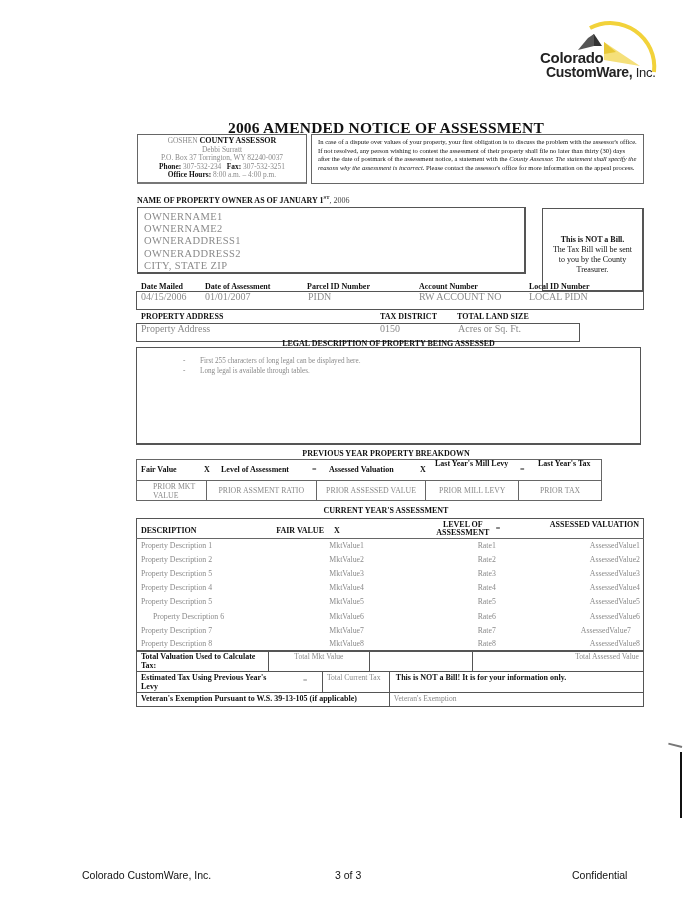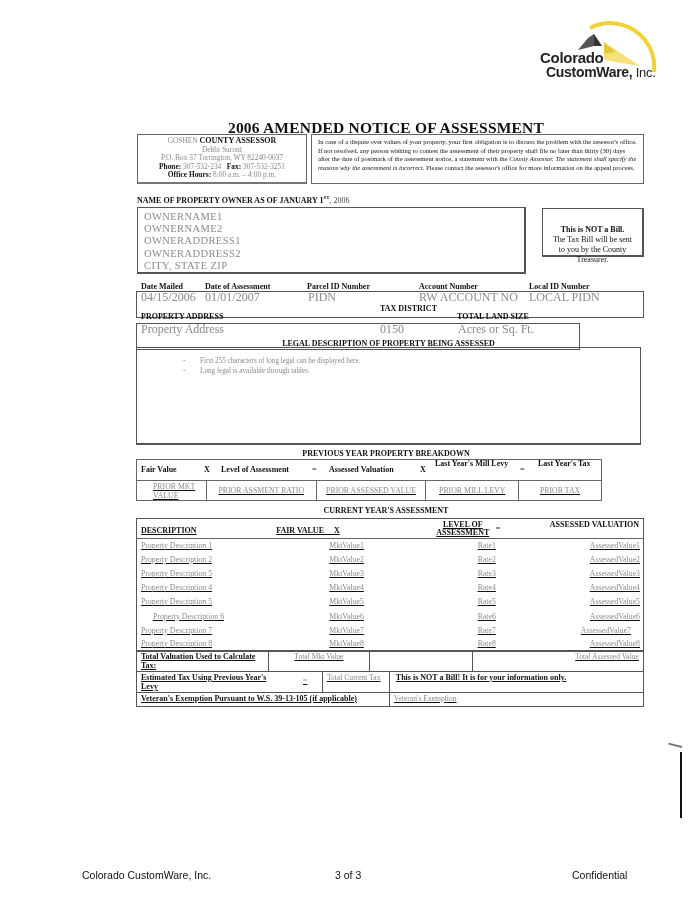--- a/index.html
+++ b/index.html
@@ -18,35 +18,35 @@
 
   .title { left: 0; width: 772px; top: 119px; text-align: center; font-size: 15.5px; font-weight: bold; letter-spacing: 0.2px; }
 
   .assessor-box { left: 137px; top: 134px; width: 170px; height: 50px; border: 1px solid #666; border-bottom: 2px solid #777; font-size: 7.4px; text-align: center; line-height: 8.6px; padding-top: 2px; }
   .dispute-box { left: 311px; top: 134px; width: 333px; height: 50px; border: 1px solid #666; font-size: 6.6px; line-height: 8.5px; padding: 3px 6px; }
 
   .owner-label { left: 137px; top: 195px; font-size: 8px; font-weight: bold; }
   .owner-label sup { font-size: 5px; }
   .owner-label .yr { font-weight: normal; color: #444; }
   .owner-box { left: 137px; top: 207px; width: 389px; height: 67px; border: 1px solid #555; border-width: 1px 2px 2px 1px; padding: 3px 6px; font-size: 10.5px; line-height: 12.2px; letter-spacing: 0.4px; color: #8a8a8a; }
-  .notbill-box { left: 542px; top: 208px; width: 102px; height: 49px; border: 1px solid #555; border-width: 1px 2px 2px 1px; text-align: center; font-size: 8px; line-height: 10px; padding-top: 16px; }
+  .notbill-box { left: 542px; top: 208px; width: 102px; height: 84px; border: 1px solid #555; border-width: 1px 2px 2px 1px; text-align: center; font-size: 8px; line-height: 10px; padding-top: 26px; }
 
   .hdr-row { font-size: 8px; font-weight: bold; }
-  .line-box { border: 1px solid #555; height: 27px; font-size: 12px; color: #8a8a8a; line-height: 10px; }
+  .line-box { border: 1px solid #555; height: 19px; font-size: 10px; color: #8a8a8a; line-height: 10px; }
   .line-box span { position: absolute; top: 0; }
 
   .section-title { font-size: 8px; font-weight: bold; text-align: center; }
   .section-title.u { text-decoration: underline; }
 
   .legal-box { left: 136px; top: 347px; width: 505px; height: 98px; border: 1px solid #555; border-width: 1px 1px 2px 1px; font-size: 8px; color: #8a8a8a; padding: 3px 6px; line-height: 11px; }
   .legal-box ul { list-style: none; margin-top: 6px; padding-left: 40px; }
   .legal-box li { position: relative; padding-left: 17px; line-height: 9.5px; font-size: 7.2px; }
   .legal-box li::before { content: "-"; position: absolute; left: 0; }
 
-  table { border-collapse: collapse; position: absolute; text-decoration: underline; }
+  table { border-collapse: collapse; position: absolute; }
   .prev-table { left: 136px; top: 459px; width: 466px; font-size: 8px; }
   .prev-table td { border: 1px solid #666; vertical-align: middle; }
   .prev-table .hd td { font-weight: bold; height: 20px; }
   .prev-table .vals td { color: #8a8a8a; text-align: center; height: 20px; line-height: 9px; font-size: 7.8px; }
 
   .cur-table { left: 136px; top: 518px; width: 508px; font-size: 8px; border: 1px solid #555; }
   .cur-table th { font-weight: bold; text-align: left; border-bottom: 1px solid #666; height: 20px; vertical-align: middle; font-size: 8px; }
   .cur-table td { color: #8a8a8a; height: 14.1px; font-size: 7.8px; }
 
   .totals { left: 136px; top: 650px; width: 508px; font-size: 8px; }
@@ -111,21 +111,21 @@
 <div class="abs hdr-row" style="left:529px;top:282px;">Local ID Number</div>
 <div class="abs line-box" style="left:136px;top:291px;width:508px;">
   <span style="left:4px">04/15/2006</span>
   <span style="left:68px">01/01/2007</span>
   <span style="left:171px">PIDN</span>
   <span style="left:282px">RW ACCOUNT NO</span>
   <span style="left:392px">LOCAL PIDN</span>
 </div>
 
 <div class="abs hdr-row" style="left:141px;top:312px;">PROPERTY ADDRESS</div>
-<div class="abs hdr-row" style="left:380px;top:304px;font-family:Liberation Serif, serif;">TAX DISTRICT</div>
+<div class="abs hdr-row" style="left:380px;top:312px;font-family:Liberation Serif, serif;">TAX DISTRICT</div>
 <div class="abs hdr-row" style="left:457px;top:312px;">TOTAL LAND SIZE</div>
 <div class="abs line-box" style="left:136px;top:323px;width:444px;">
   <span style="left:4px">Property Address</span>
   <span style="left:243px">0150</span>
   <span style="left:321px">Acres or Sq. Ft.</span>
 </div>
 
 <div class="abs section-title u" style="left:136px;width:505px;top:339px;">LEGAL DESCRIPTION OF PROPERTY BEING ASSESSED</div>
 <div class="abs legal-box">
   <ul>

